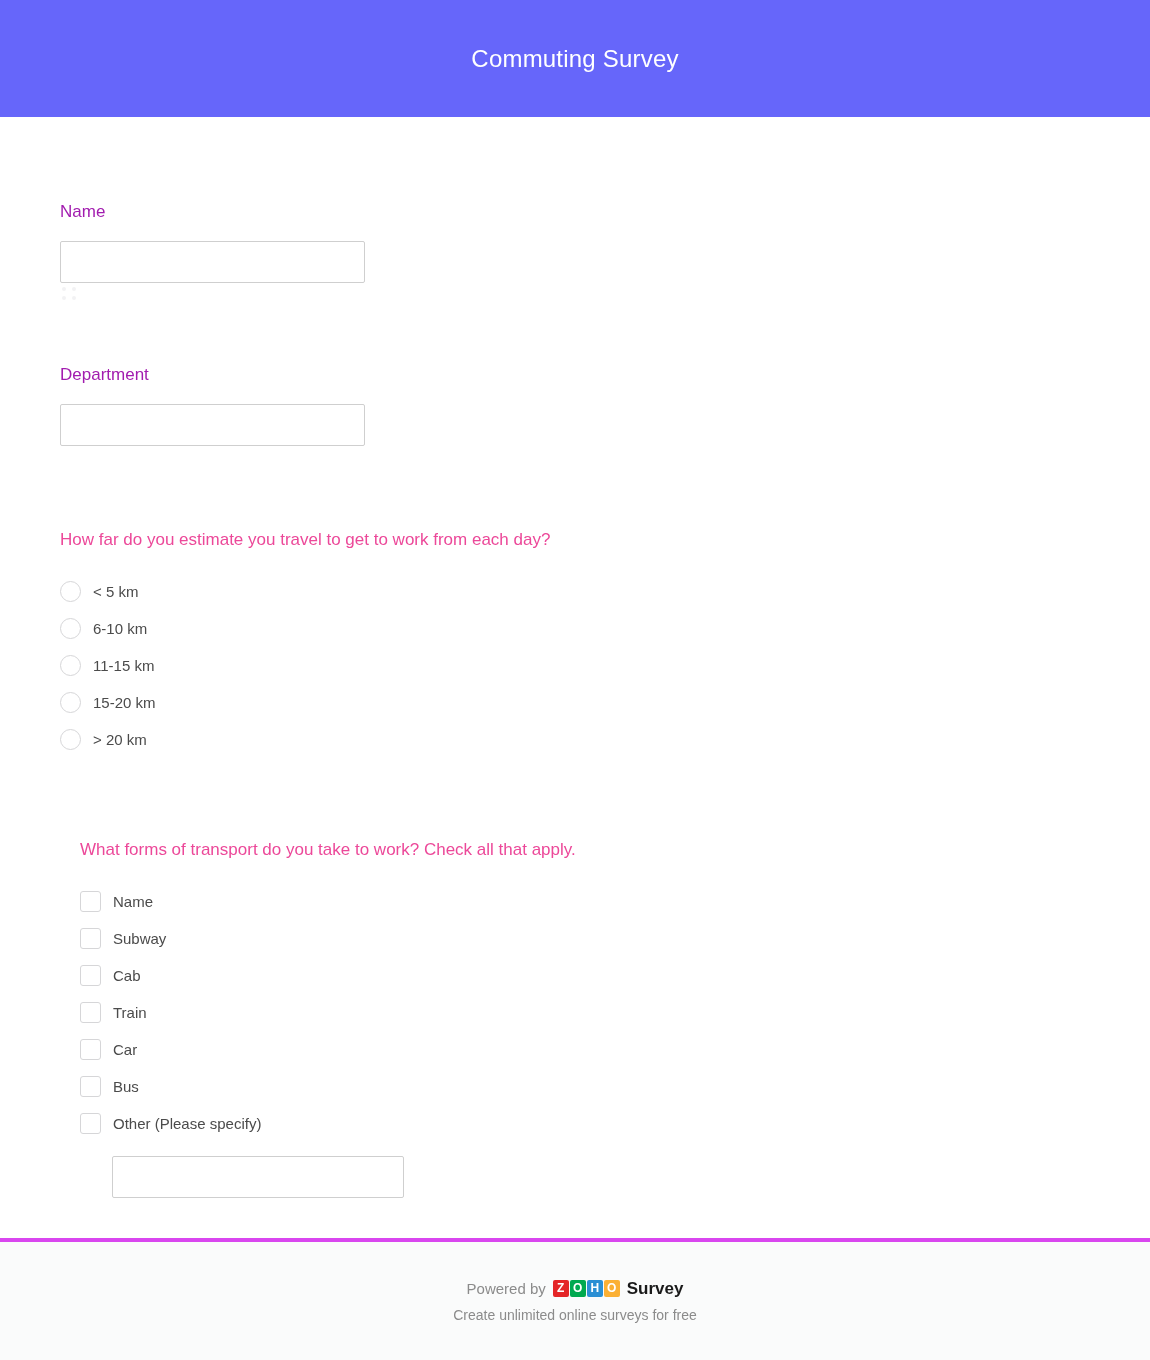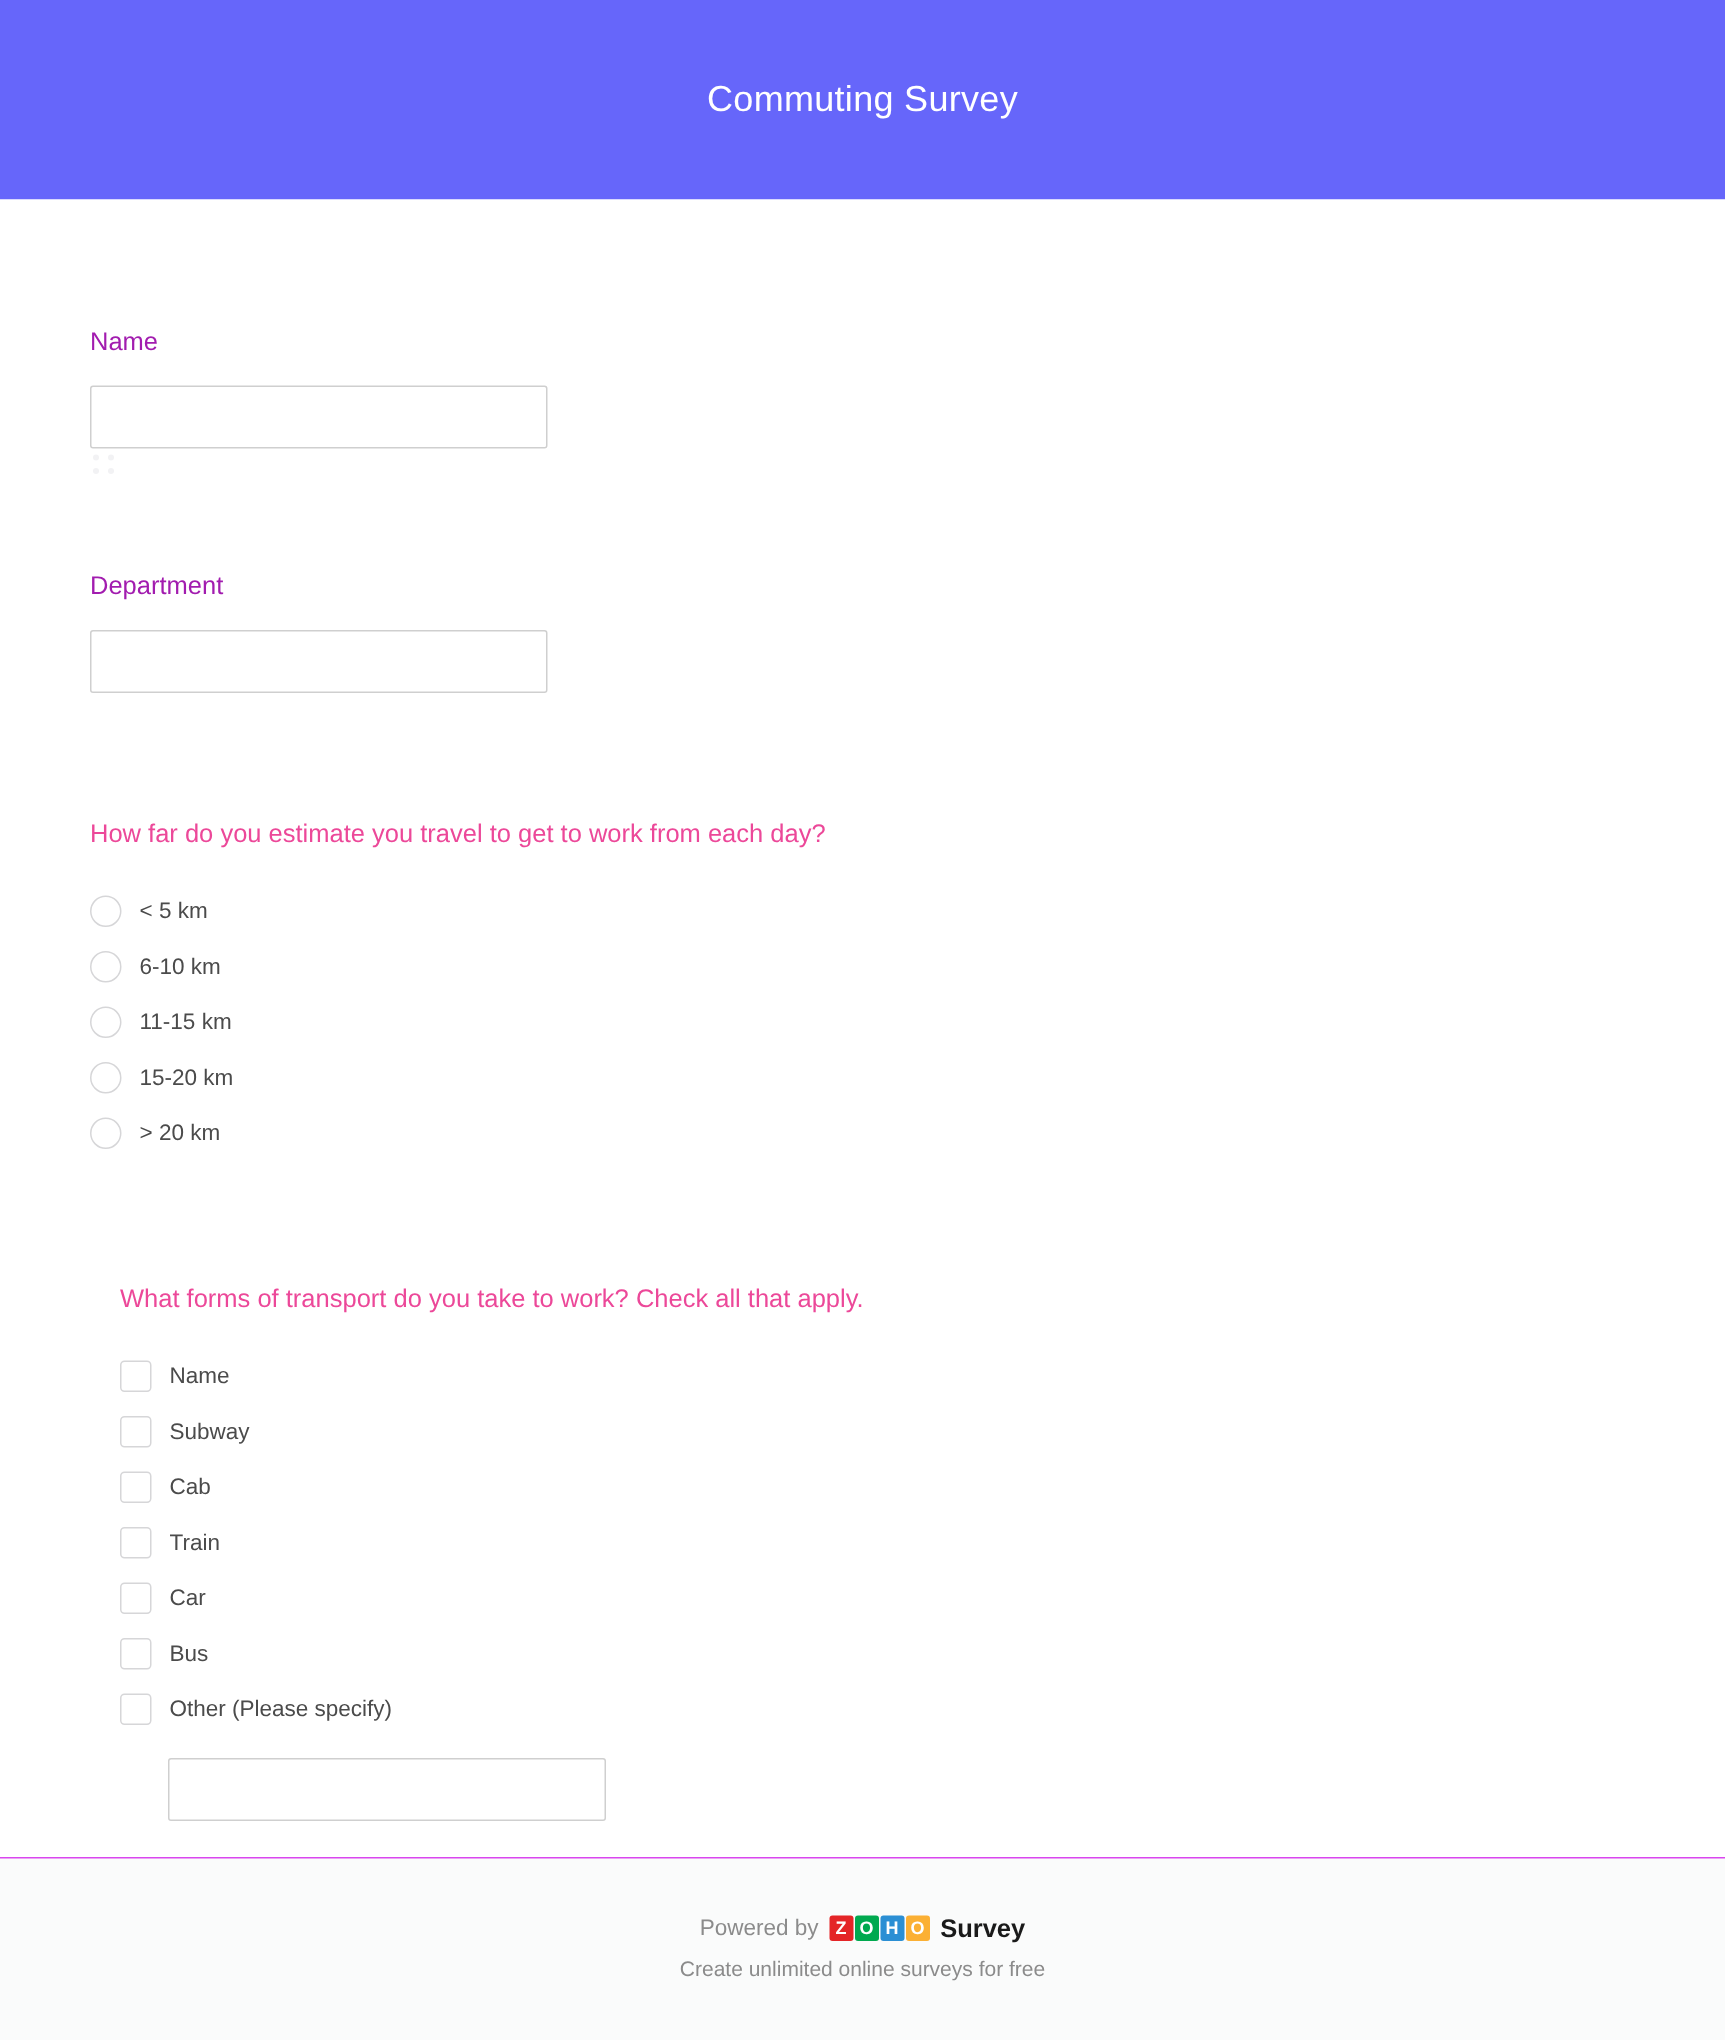--- a/index.html
+++ b/index.html
@@ -14,21 +14,21 @@
     position: relative;
     width: 1150px;
     height: 1360px;
     overflow: hidden;
     background: #ffffff;
   }
 
   
   .survey-header {
     width: 1150px;
-    height: 133px;
+    height: 117px;
     background: #6666fa;
     display: flex;
     align-items: center;
     justify-content: center;
   }
   .survey-title {
     color: #ffffff;
     font-size: 24px;
     font-weight: 400;
     letter-spacing: 0.2px;
@@ -130,21 +130,21 @@
   }
 
   
   .survey-footer {
     position: absolute;
     left: 0;
     top: 1238px;
     width: 1150px;
     height: 122px;
     background: #fafbfb;
-    border-top: 1px solid #d946ef;
+    border-top: 4px solid #d946ef;
     display: flex;
     flex-direction: column;
     align-items: center;
     justify-content: flex-start;
     padding-top: 38px;
   }
   .powered-row {
     display: flex;
     align-items: center;
     font-size: 15px;

